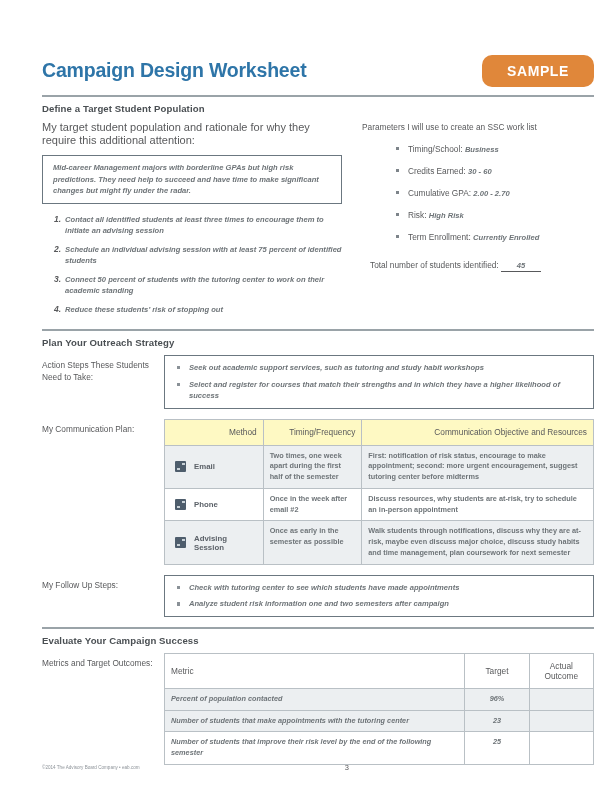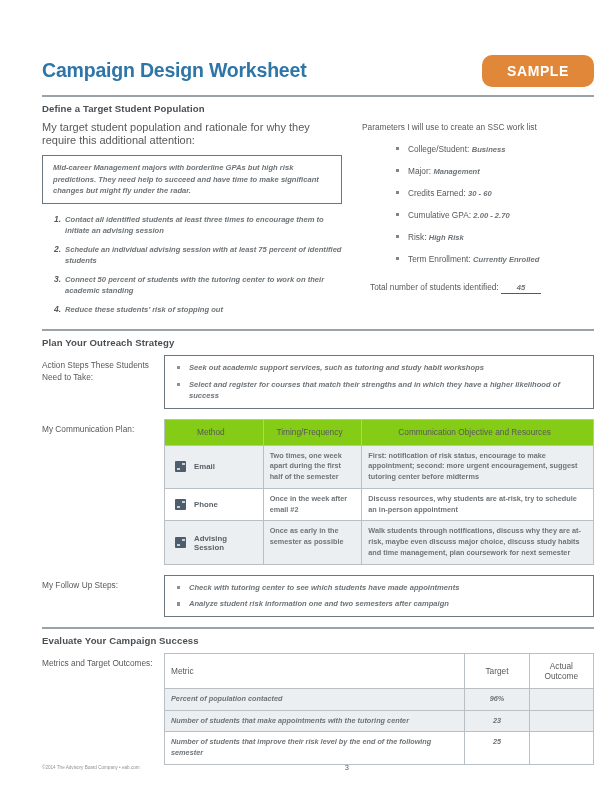--- a/index.html
+++ b/index.html
@@ -244,23 +244,23 @@
   table.comm td, table.comm th,
   table.metrics td, table.metrics th {
     border: 1px solid #b9c0c5;
     vertical-align: top;
     padding: 5px 6px;
   }
   table.comm th {
     font-size: 8.3px;
     font-weight: normal;
     color: #58595b;
-    text-align: center;
+    text-align: right;
     padding: 7px 6px 8px 0;
-    background: #84cc16;
+    background: #fef9c3;
   }
   .row-shade td { background: #eceff1; }
   .method-cell {
     font-size: 7.8px;
     color: #5b6168;
     font-weight: bold;
     vertical-align: middle !important;
     padding-left: 10px !important;
   }
   .method-inner {
@@ -385,26 +385,22 @@
         <div class="obj-item">
           <span class="obj-num hw">4.</span>
           <span class="obj-text hw">Reduce these students’ risk of stopping out</span>
         </div>
       </div>
 
       <div class="col-right">
         <div class="lead-right">Parameters I will use to create an  SSC work list</div>
         <ul class="param-list">
           <li>
-            <span>College/Student:</span>
+            <span>Timing/School:</span>
             <span class="param-val">Business</span>
-          </li>
-          <li>
-            <span>Major:</span>
-            <span class="param-val">Management</span>
           </li>
           <li>
             <span>Credits Earned:</span>
             <span class="param-val">30 - 60</span>
           </li>
           <li>
             <span>Cumulative GPA:</span>
             <span class="param-val">2.00 - 2.70</span>
           </li>
           <li>

